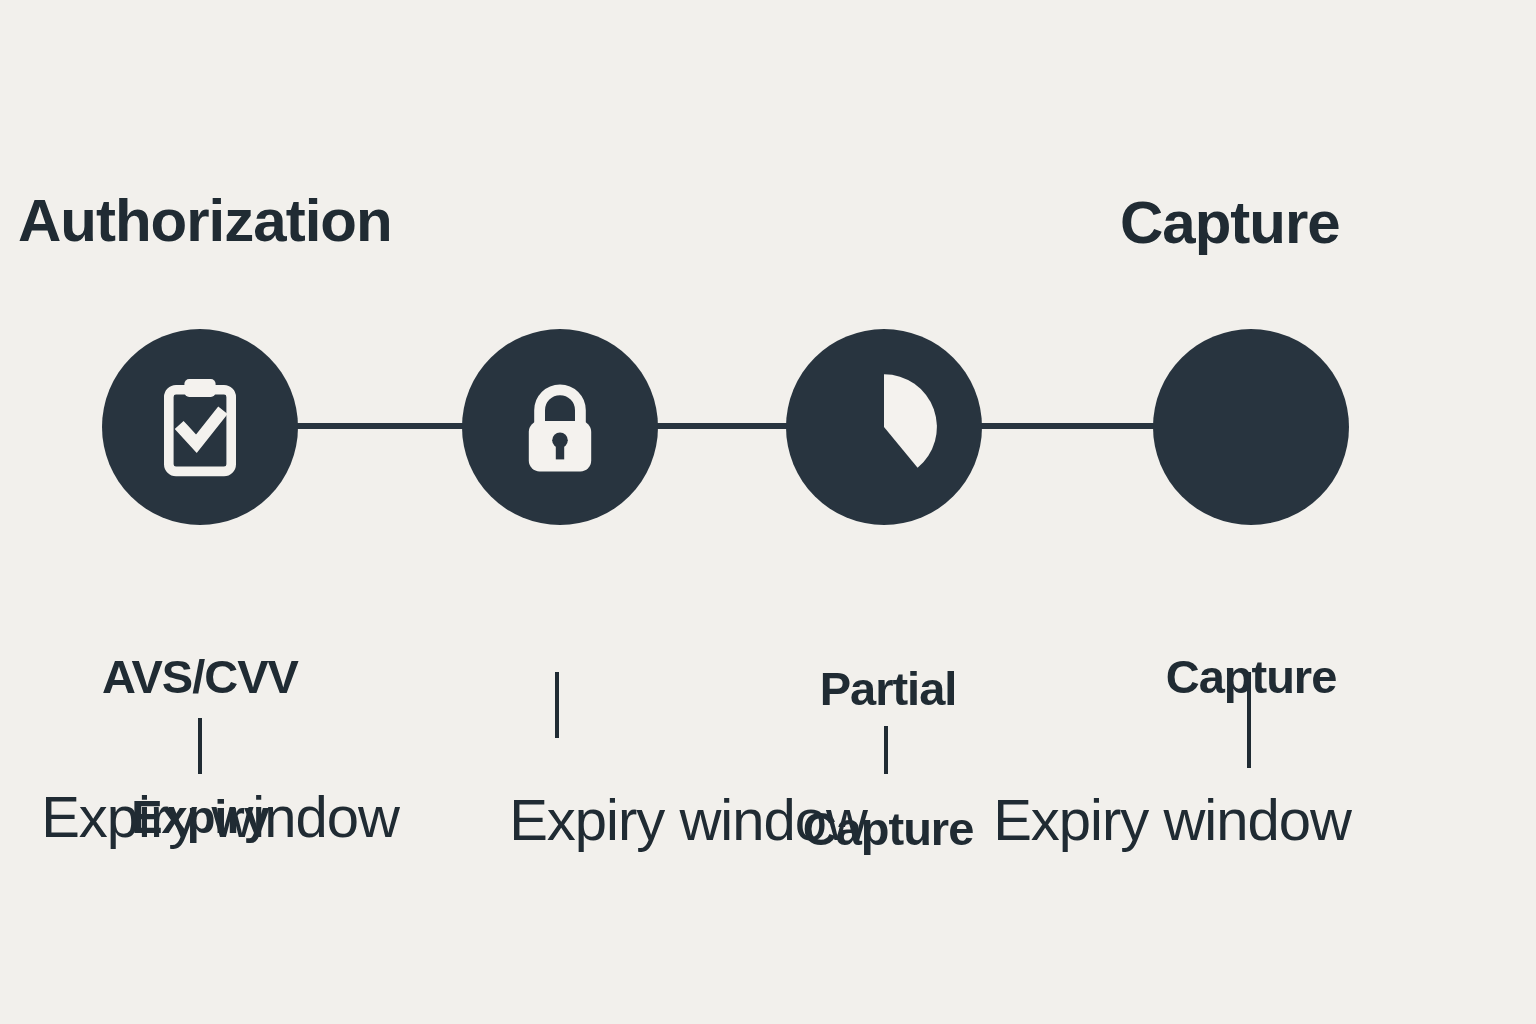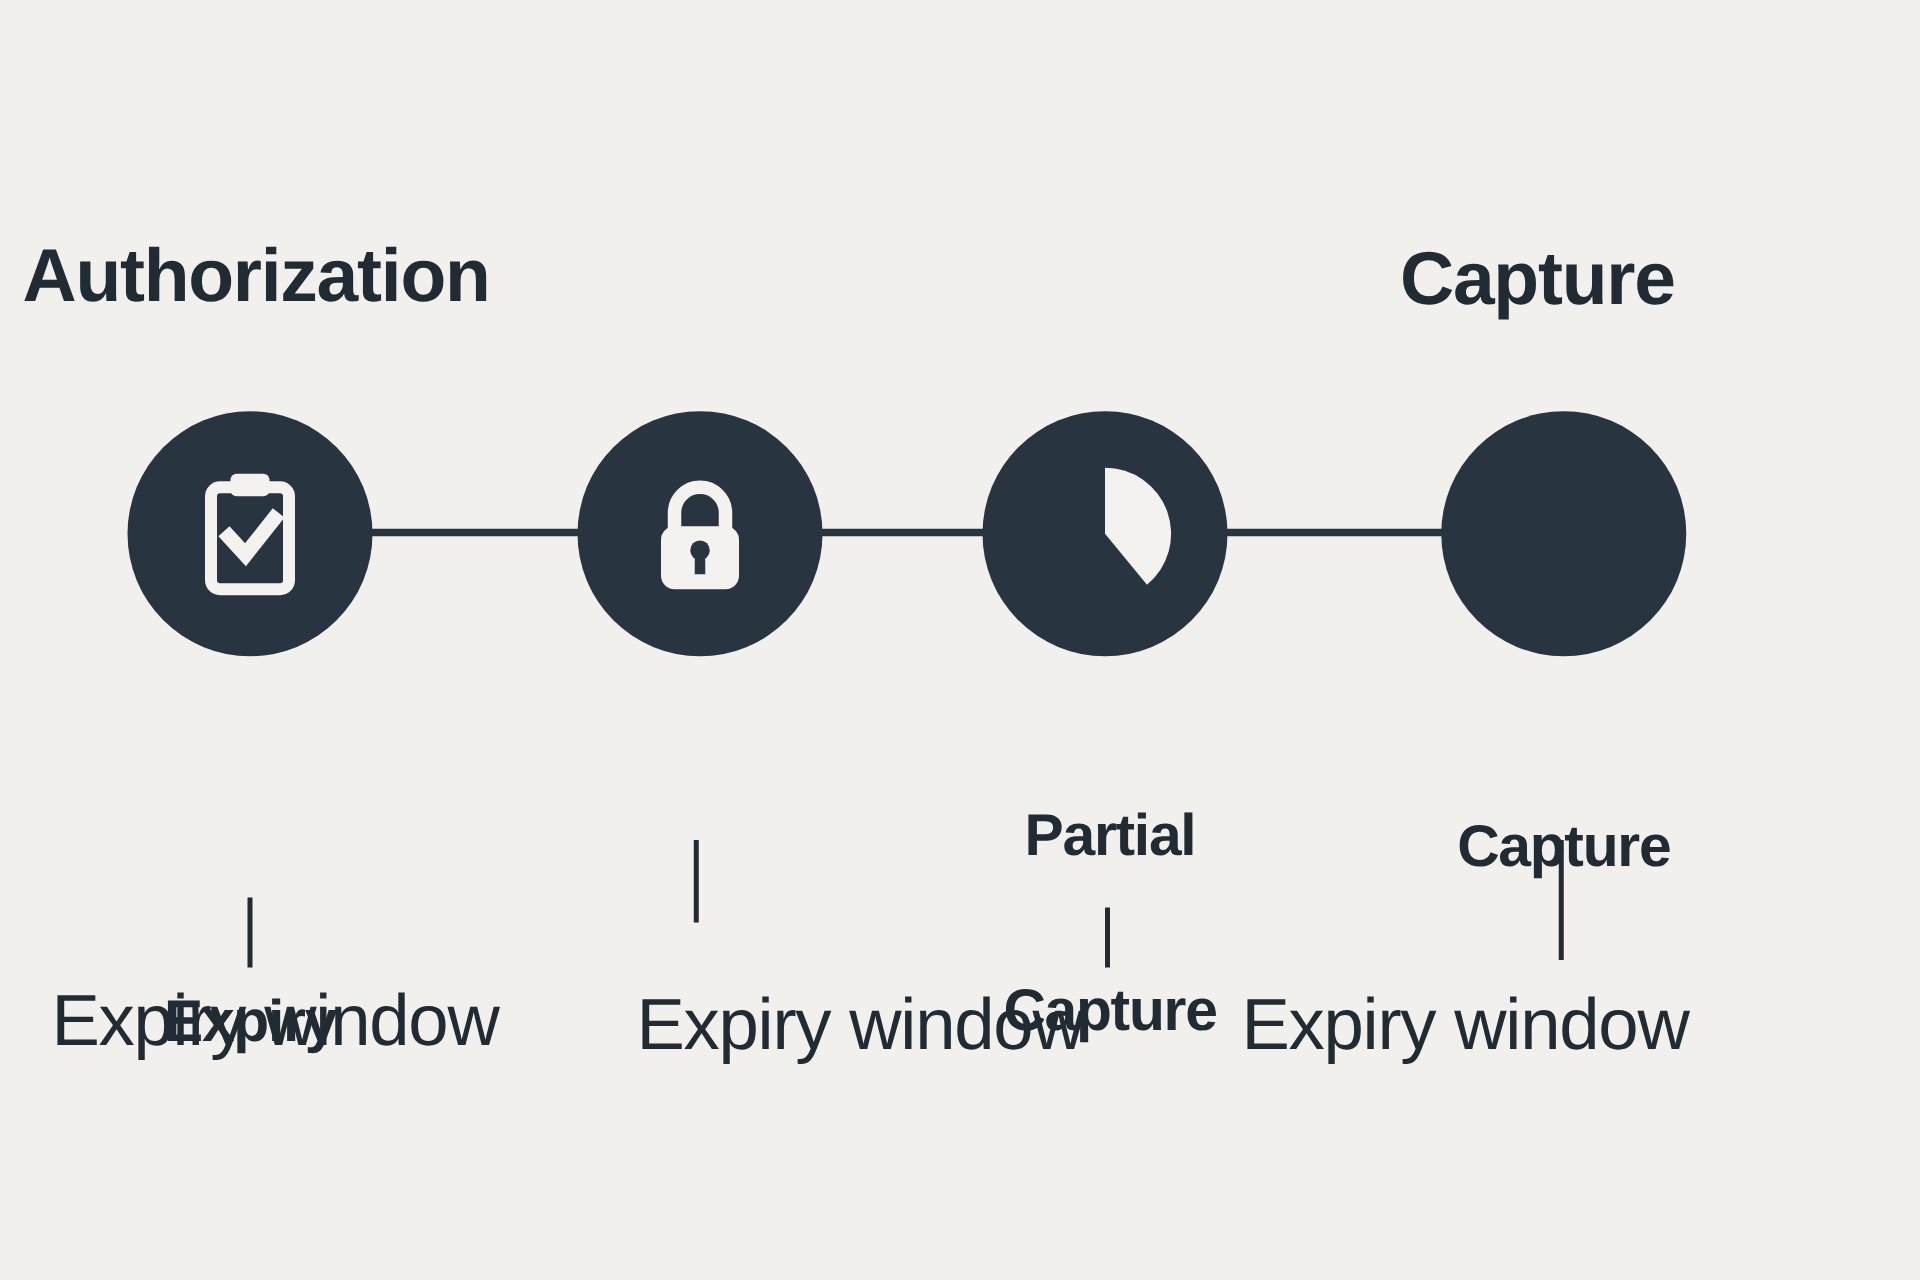--- a/index.html
+++ b/index.html
@@ -120,26 +120,26 @@
         <path d="M50 50 L50 6 A44 44 0 0 1 78 84 Z" fill="var(--icon)"></path>
       </svg>
     </span>
   </div>
 
   <div class="node" style="left:1153px;">
     <span></span>
   </div>
 
   <div class="node-label" style="left:200px;top:572px;">
-    <br>
+    <span>AVS/CVV</span><br>
     <span>Expiry</span>
   </div>
 
 
-  <div class="node-label" style="left:888px;top:563px;">
+  <div class="node-label" style="left:888px;top:584px;">
     <span>Partial</span><br>
     <span>Capture</span>
   </div>
 
   <div class="node-label" style="left:1251px;top:572px;">
     <span>Capture</span>
   </div>
 
   <div class="tick" style="left:200px;top:718px;height:56px;"></div>
   <div class="tick" style="left:557px;top:672px;height:66px;"></div>

